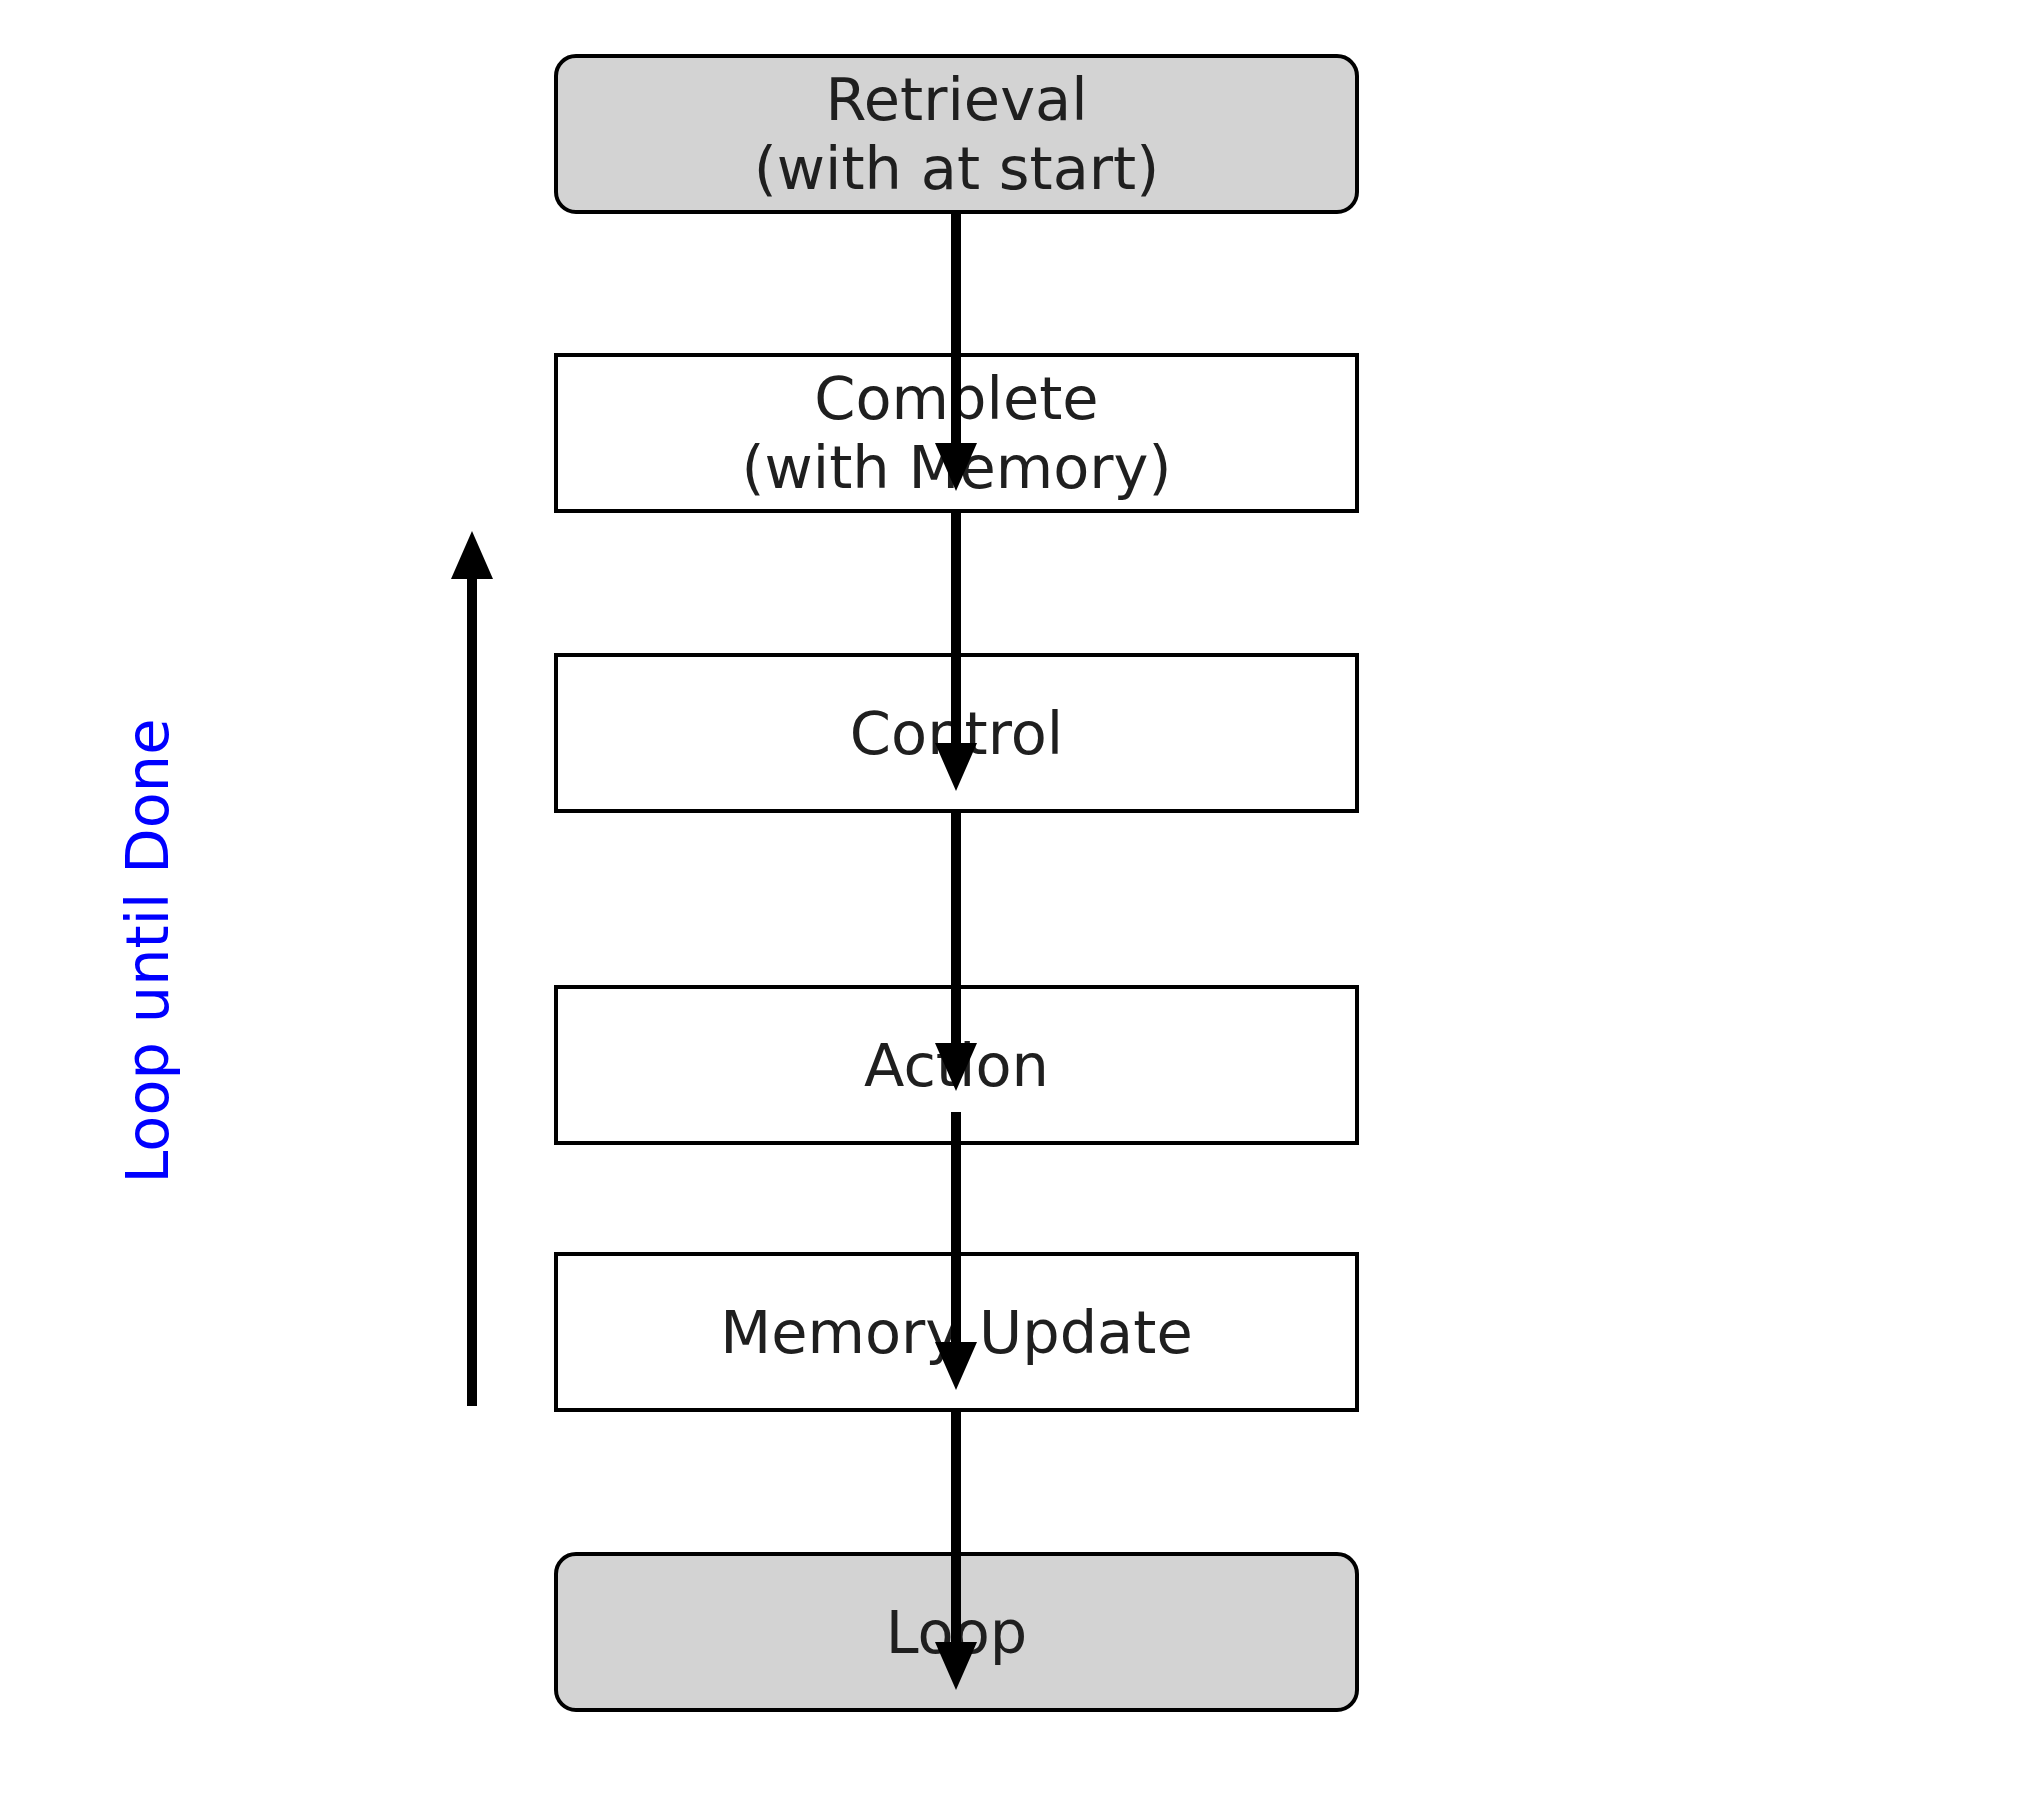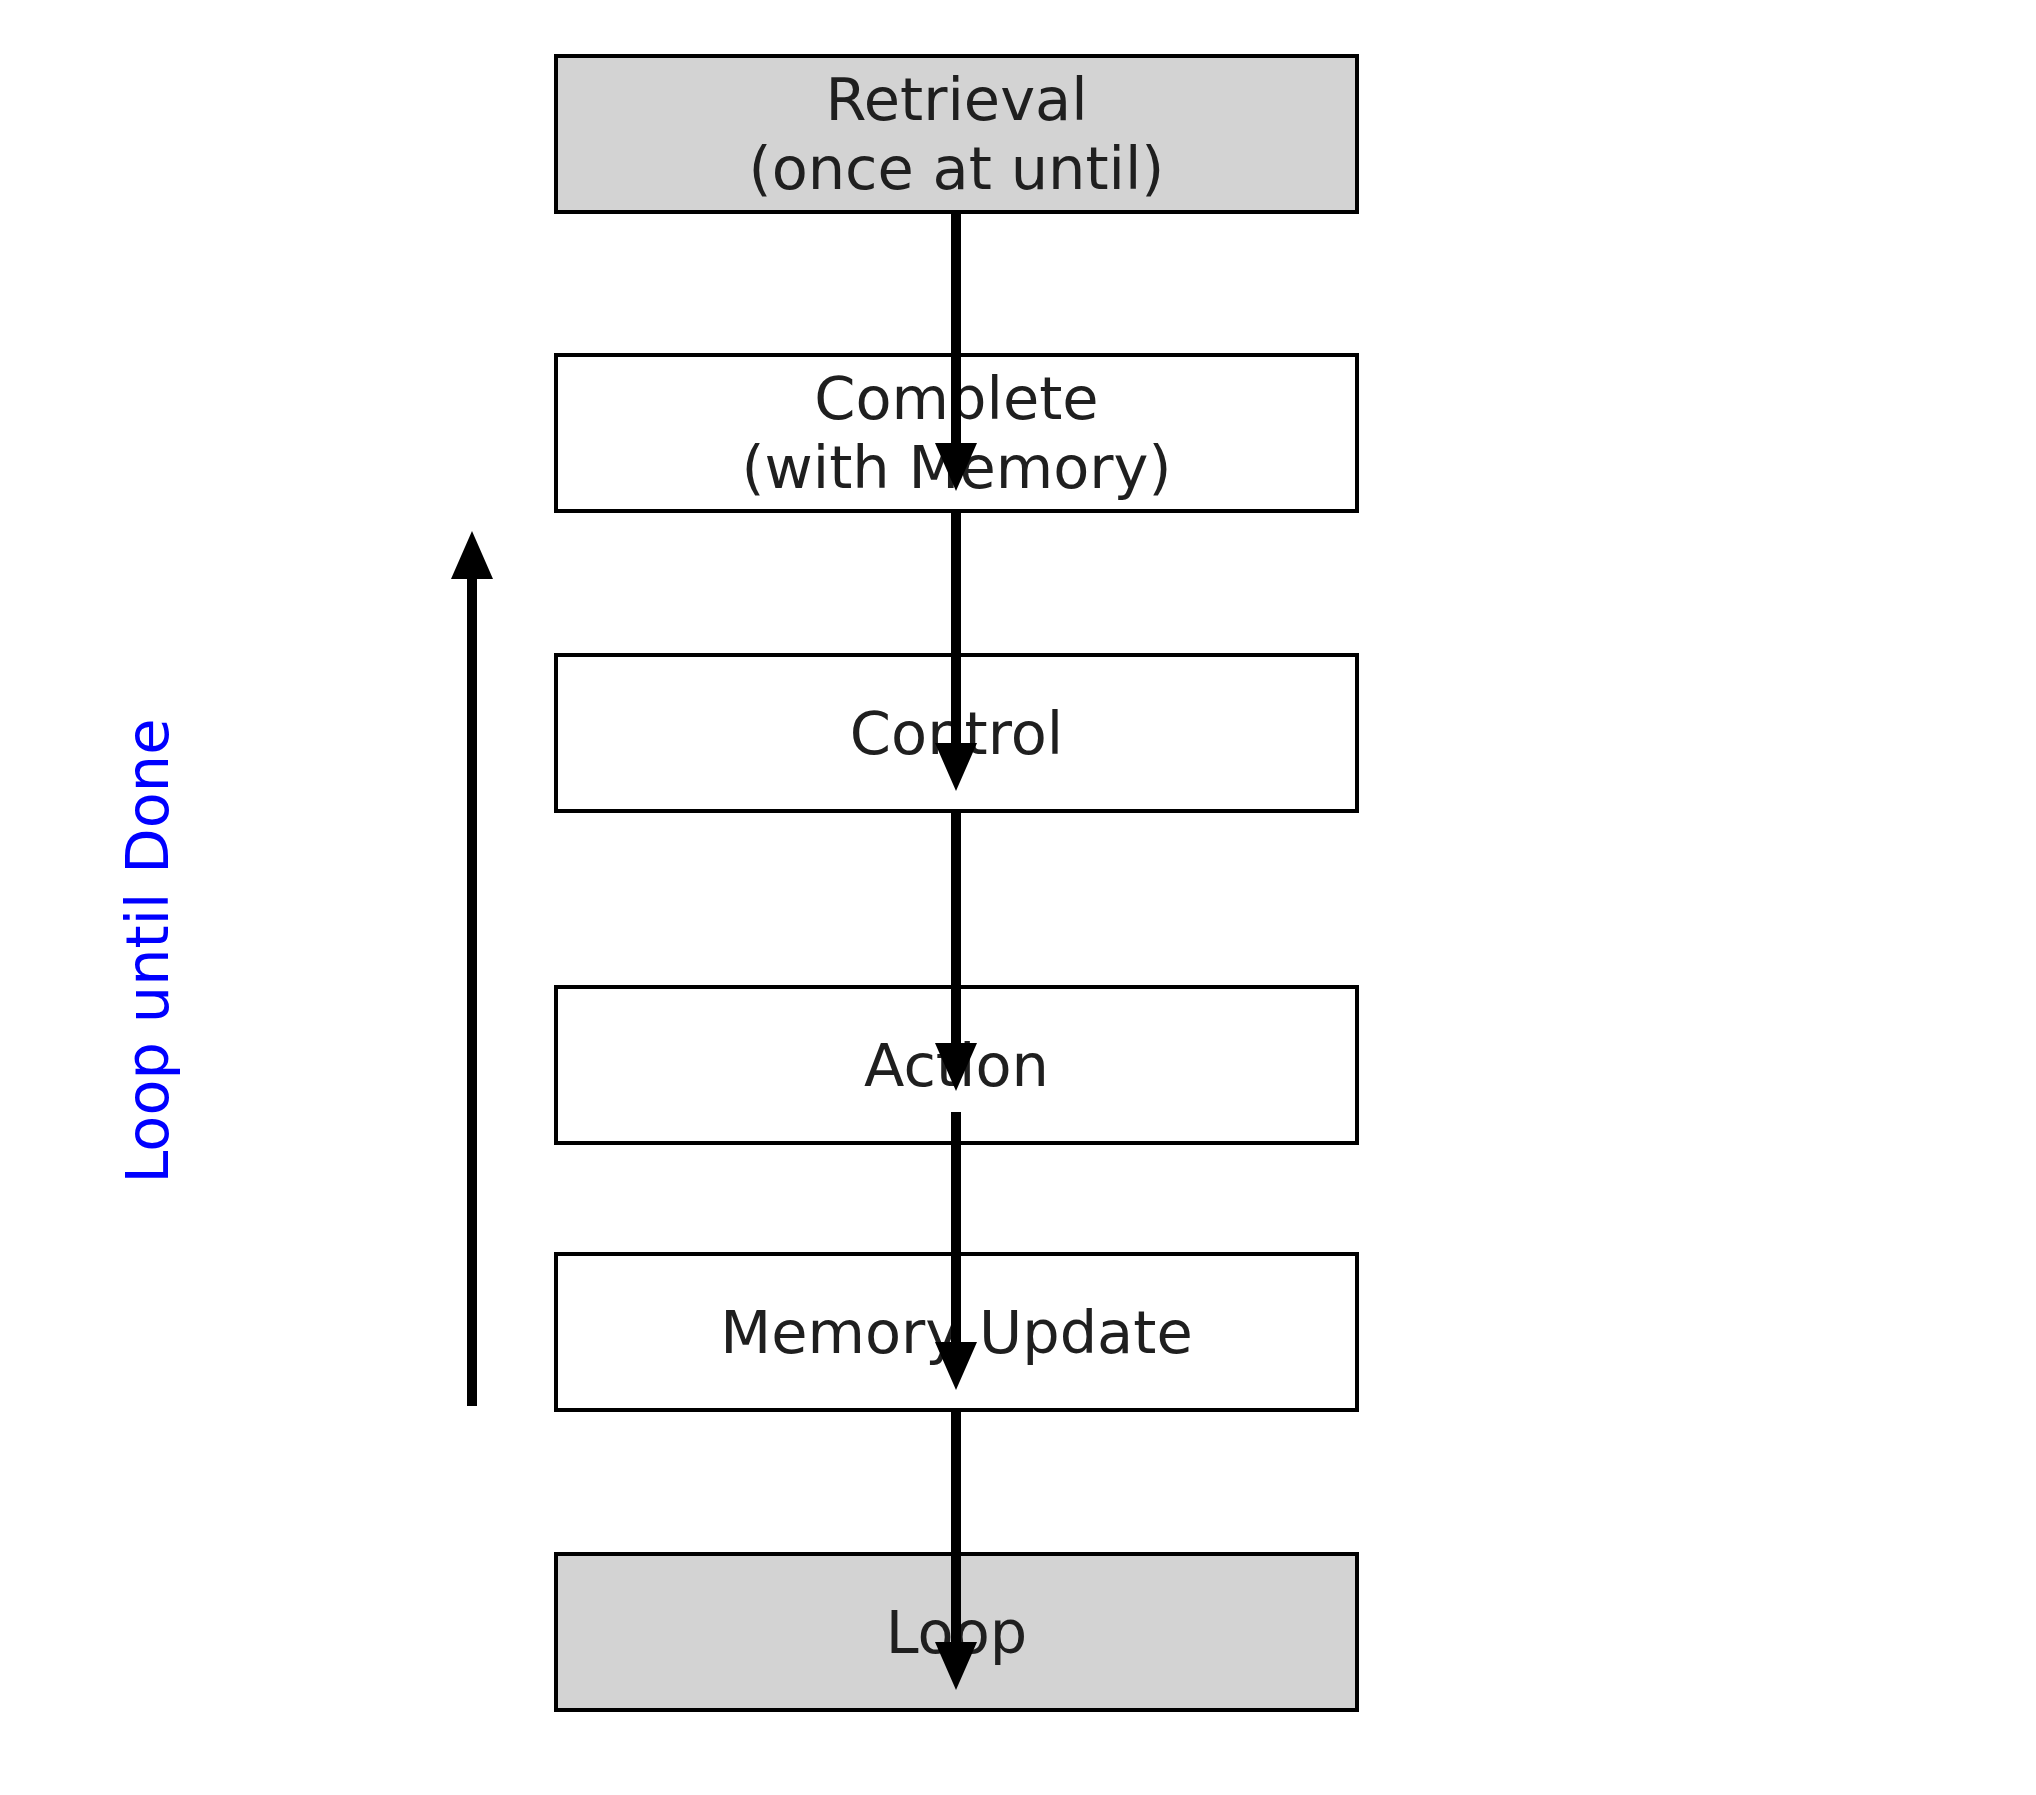--- a/index.html
+++ b/index.html
@@ -27,21 +27,21 @@
     display: flex;
     flex-direction: column;
     align-items: center;
     justify-content: center;
     text-align: center;
     color: var(--ink, #1f1f1f);
     font-size: 59px;
     line-height: 69px;
     z-index: 1;
   }
-  .flow-box.terminal { background: var(--fill-terminal, #d3d3d3); }
+  .flow-box.terminal { background: var(--fill-terminal, #d3d3d3); border-radius: 22px; }
   .flow-box.process  { background: var(--fill-process, #ffffff); }
 
   .box-retrieval     { top: 54px;   }
   .box-inference     { top: 353px;  }
   .box-control       { top: 653px; align-items: center;  }
   .box-action        { top: 985px; }
   .box-memory-update { top: 1252px; }
   .box-done          { top: 1552px; }
 
   
@@ -116,21 +116,21 @@
     z-index: 2;
   }
 </style>
 </head>
 <body>
 
 <div class="canvas">
 
   <div class="flow-box terminal box-retrieval">
     <span>Retrieval</span>
-    <span>(once at until)</span>
+    <span>(with at start)</span>
   </div>
 
   <div class="flow-box process box-inference">
     <span>Complete</span>
     <span>(with Memory)</span>
   </div>
 
   <div class="flow-box process box-control">
     <span>Control</span>
   </div>

